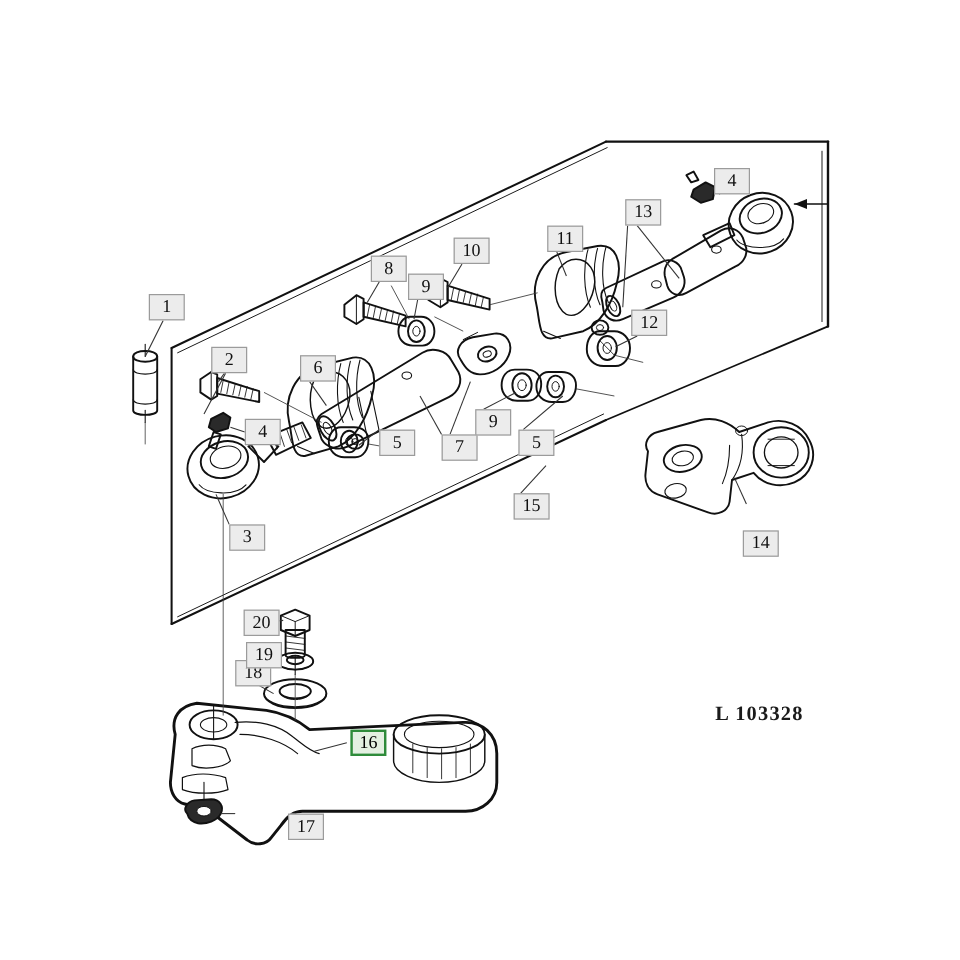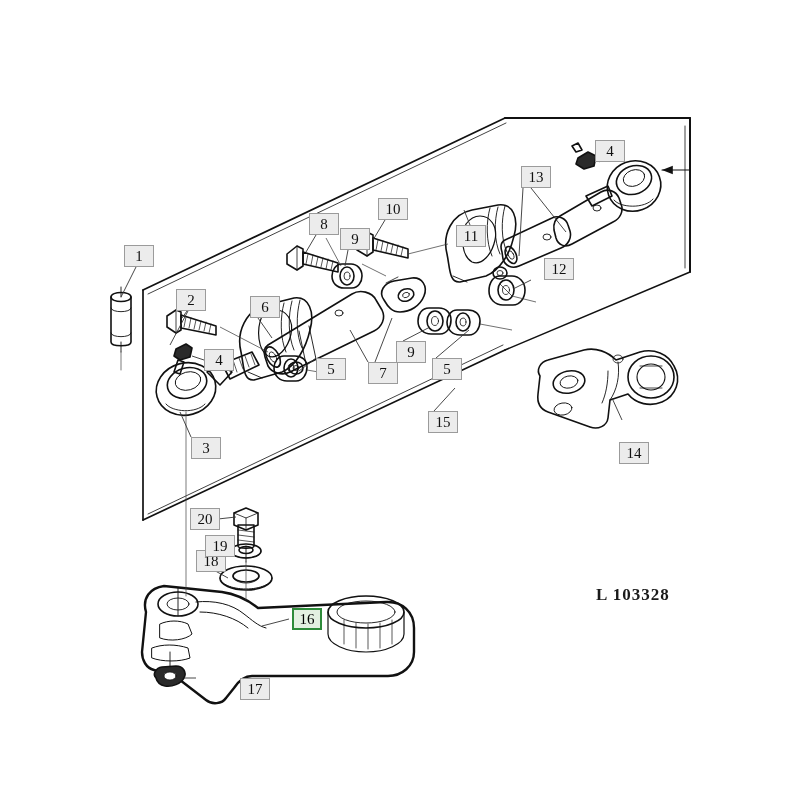--- a/index.html
+++ b/index.html
@@ -338,24 +338,24 @@
       </div>
       <div class="callout" style="left: 340px; top: 228px;">
         <span>9</span>
       </div>
       <div class="callout" style="left: 396px; top: 341px;">
         <span>9</span>
       </div>
       <div class="callout" style="left: 378px; top: 198px;">
         <span>10</span>
       </div>
-      <div class="callout" style="left: 456px; top: 188px; margin-top: 37px;">
+      <div class="callout" style="left: 456px; top: 188px;">
         <span>11</span>
       </div>
-      <div class="callout" style="left: 544px; top: 258px;">
+      <div class="callout" style="left: 526px; top: 258px;">
         <span>12</span>
       </div>
       <div class="callout" style="left: 521px; top: 166px;">
         <span>13</span>
       </div>
       <div class="callout" style="left: 619px; top: 442px;">
         <span>14</span>
       </div>
       <div class="callout" style="left: 428px; top: 411px;">
         <span>15</span>
@@ -365,20 +365,20 @@
       </div>
       <div class="callout" style="left: 196px; top: 678px; margin-left: 44px;">
         <span>17</span>
       </div>
       <div class="callout" style="left: 196px; top: 550px;">
         <span>18</span>
       </div>
       <div class="callout" style="left: 205px; top: 535px;">
         <span>19</span>
       </div>
-      <div class="callout" style="left: 190px; top: 508px;">
+      <div class="callout" style="left: 203px; top: 508px;">
         <span>20</span>
       </div>
     </div>
 
   <div class="caption" id="caption" style="left: 596px; top: 585px;">L 103328</div>
 
 </div>
 
 </body></html>

